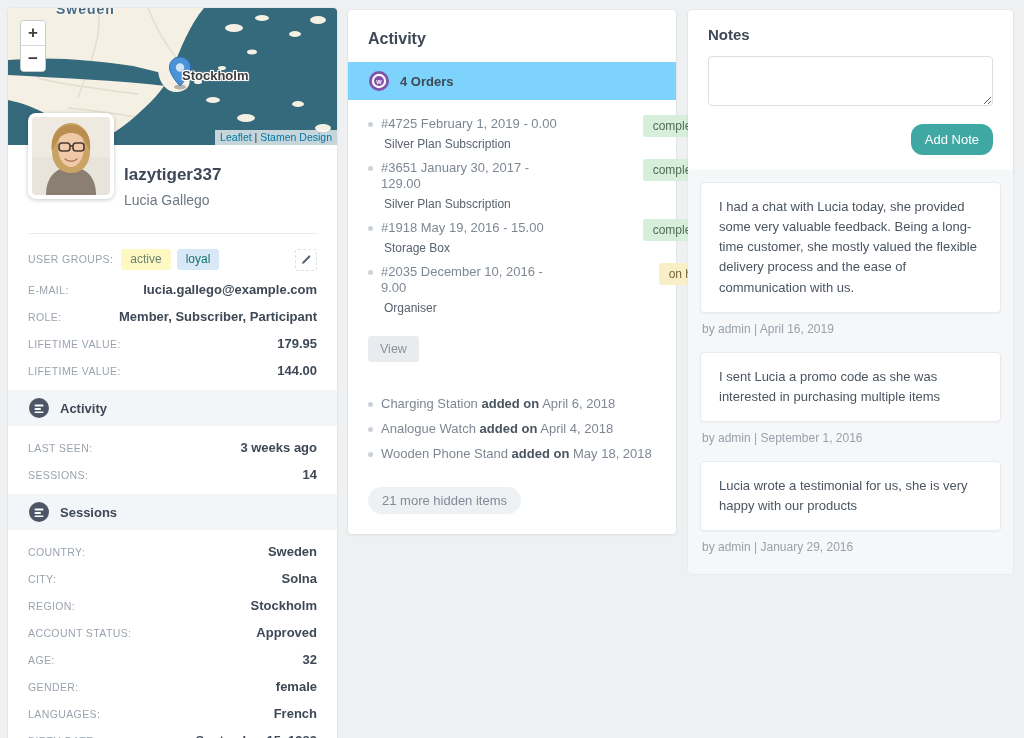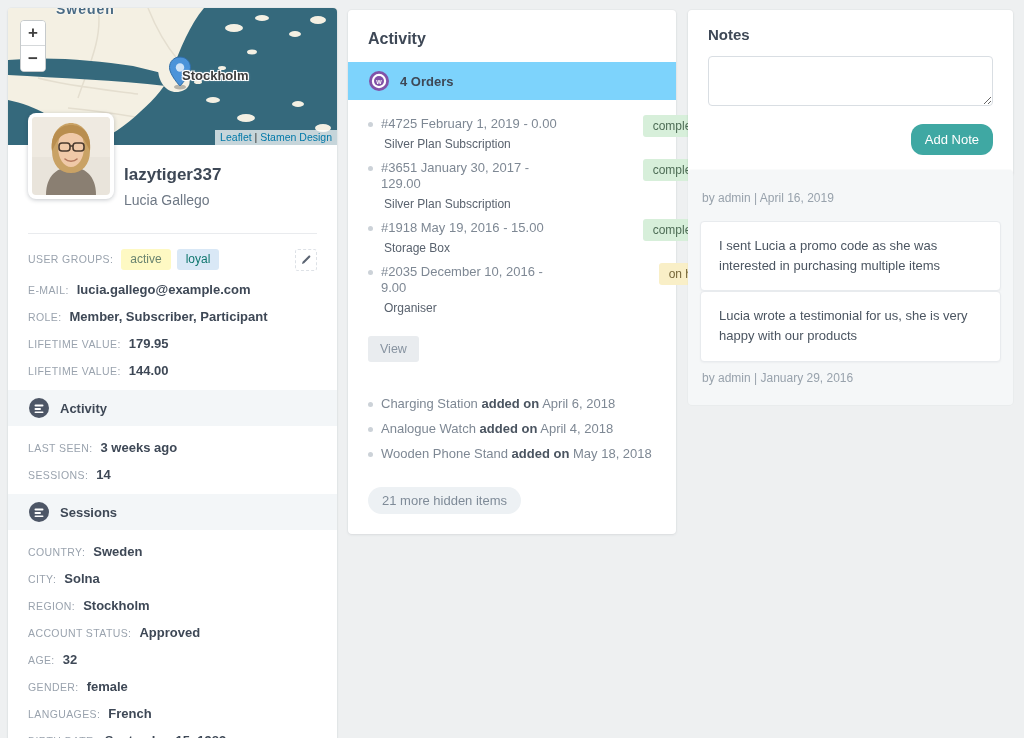--- a/index.html
+++ b/index.html
@@ -58,21 +58,21 @@
     box-shadow:0 1px 4px rgba(25,35,50,.25);
   }
   .avatar-frame svg { display:block; border-radius:4px; }
   .profile-names { margin-left:96px; padding-top:6px; }
   .username { font-size:17px; font-weight:bold; color:#3e4856; }
   .fullname { font-size:14px; color:#6e7885; margin-top:7px; }
 
   .divider { border-top:1px solid #e9ebee; margin:0 20px; }
 
   .details { padding:15px 20px 18px 20px; }
-  .detail-row { display:flex; align-items:baseline; margin-bottom:11px; line-height:15px; }
+  .detail-row { display:flex; align-items:baseline; margin-bottom:11px; line-height:15px;justify-content:space-between; }
   .lbl {
     font-size:10.5px; color:#9aa3ae; letter-spacing:.4px; text-transform:uppercase;
     margin-right:8px; white-space:nowrap;
   }
   .val { font-size:13px; font-weight:bold; color:#3e4856; }
   .badge {
     display:inline-block; font-size:12px; font-weight:normal;
     padding:3px 9px; border-radius:3px; margin-right:6px;
   }
   .badge.active { background:#fef9c3; color:#69836f; }
@@ -370,21 +370,25 @@
 
 <div class="card notes-card">
   <div class="notes-title">Notes</div>
   <textarea class="note-textarea" style=""></textarea>
   <div class="note-btn-row">
     <button class="add-note-btn">Add Note</button>
   </div>
 </div>
 
 <div class="notes-list-panel">
+  <div class="note-card">
+    <div class="note-text">I had a chat with Lucia today, she provided some very valuable feedback. Being a long-time customer, she mostly valued the flexible delivery process and the ease of communication with us.</div>
+  </div>
   <div class="note-meta">by admin | April 16, 2019</div>
   <div class="note-card">
     <div class="note-text">I sent Lucia a promo code as she was interested in purchasing multiple items</div>
   </div>
+  <div class="note-meta">by admin | September 1, 2016</div>
   <div class="note-card">
     <div class="note-text">Lucia wrote a testimonial for us, she is very happy with our products</div>
   </div>
   <div class="note-meta">by admin | January 29, 2016</div>
 </div>
 
 </body></html>

